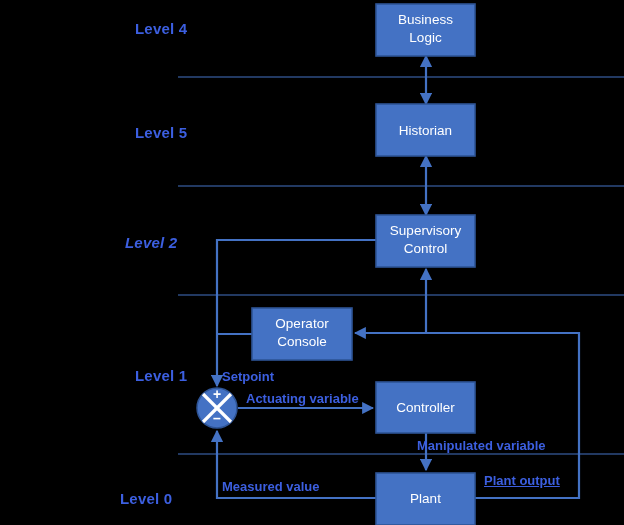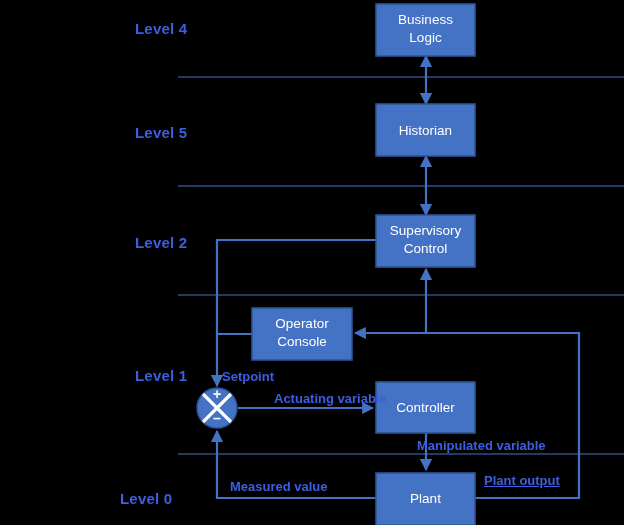--- a/index.html
+++ b/index.html
@@ -106,23 +106,23 @@
     </g>
 
     <g>
       <rect x="376" y="473" width="99" height="52" fill="#4472C4" stroke="#2E5496" stroke-width="1.6"></rect>
       <text class="box-label" x="425.5" y="503">Plant</text>
     </g>
   </svg>
 
   <div class="lvl-label" style="left:115px;top:20px;">Level 4</div>
   <div class="lvl-label" style="left:115px;top:124px;">Level 5</div>
-  <div class="lvl-label" style="left:115px;top:234px;">Level 2</div>
+  <div class="lvl-label" style="left:105px;top:234px;font-style:italic;">Level 2</div>
   <div class="lvl-label" style="left:115px;top:367px;">Level 1</div>
   <div class="lvl-label" style="left:100px;top:490px;">Level 0</div>
 
   <div class="edge-label" style="left:222px;top:369px;">Setpoint</div>
-  <div class="edge-label" style="left:246px;top:391px;margin-left:28px;">Actuating variable</div>
+  <div class="edge-label" style="left:246px;top:391px;">Actuating variable</div>
   <div class="edge-label" style="left:417px;top:438px;">Manipulated variable</div>
-  <div class="edge-label" style="left:222px;top:479px;margin-left:8px;">Measured value</div>
+  <div class="edge-label" style="left:222px;top:479px;">Measured value</div>
   <div class="edge-label" style="left:484px;top:473px;text-decoration:underline;">Plant output</div>
 
 </div>
 
 </body></html>

